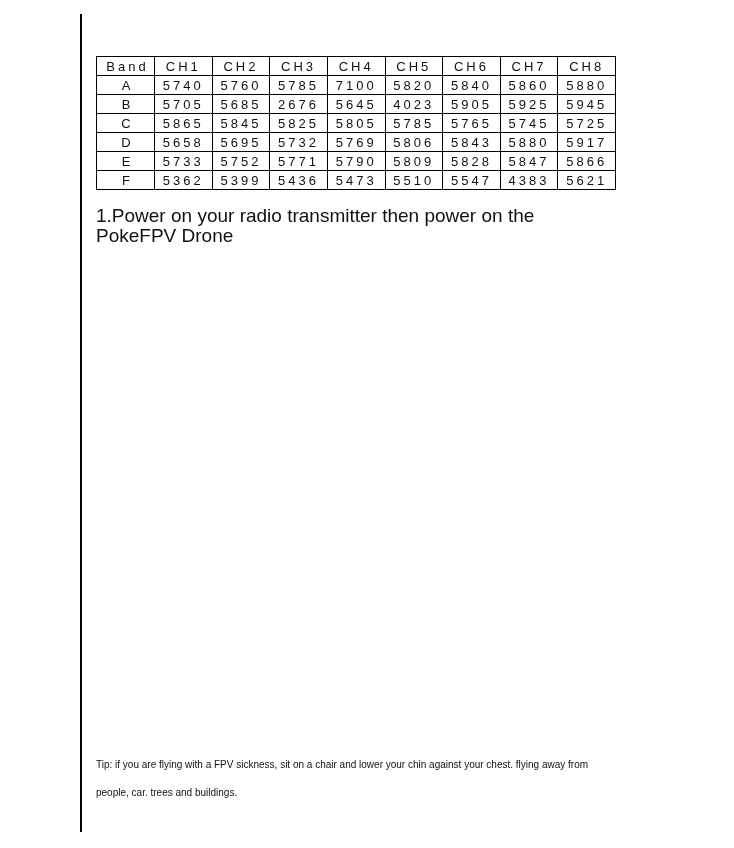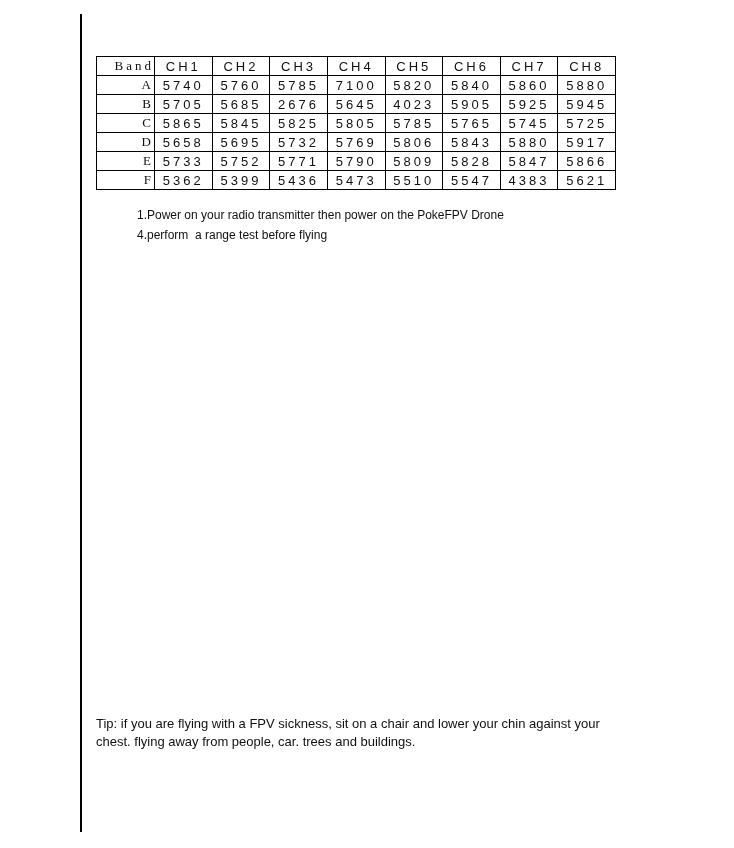--- a/index.html
+++ b/index.html
@@ -37,42 +37,40 @@
     font-weight: normal;
     font-size: 13px;
     letter-spacing: 3px;
     text-align: center;
     height: 16px;
     padding: 1px 0 1px 0;
     white-space: nowrap;
     overflow: hidden;
   }
   table.freq .band-col {
-    text-align: right;
+    text-align: center;
     padding-left: 4px;
-    font-family: Liberation Serif, serif;
   }
   .instructions {
     margin-top: 16px;
     width: 522px;
-    font-size: 12px;
+    font-size: 19px;
     line-height: 19.5px;
-    margin-left: 41px;
   }
   .instructions p {
     margin: 0;
     white-space: pre-wrap;
   }
   .tip {
     position: absolute;
     left: 96px;
-    top: 715px;
+    top: 751px;
     width: 522px;
-    font-size: 13px;
-    line-height: 18px;
+    font-size: 10px;
+    line-height: 28px;
     white-space: pre-wrap;
   }
 </style>
 </head>
 <body>
 
 <div class="page">
 
   <div class="spine"></div>
 
@@ -168,20 +166,19 @@
           <td>5510</td>
           <td>5547</td>
           <td>4383</td>
           <td>5621</td>
         </tr>
       </tbody>
     </table>
 
     <div class="instructions">
       <p>1.Power on your radio transmitter then power on the PokeFPV Drone</p>
-      <p>4.perform  a range test before flying</p>
     </div>
 
   </div>
 
   <div class="tip">Tip: if you are flying with a FPV sickness, sit on a chair and lower your chin against your chest. flying away from people, car. trees and buildings.</div>
 
 </div>
 
 </body></html>

